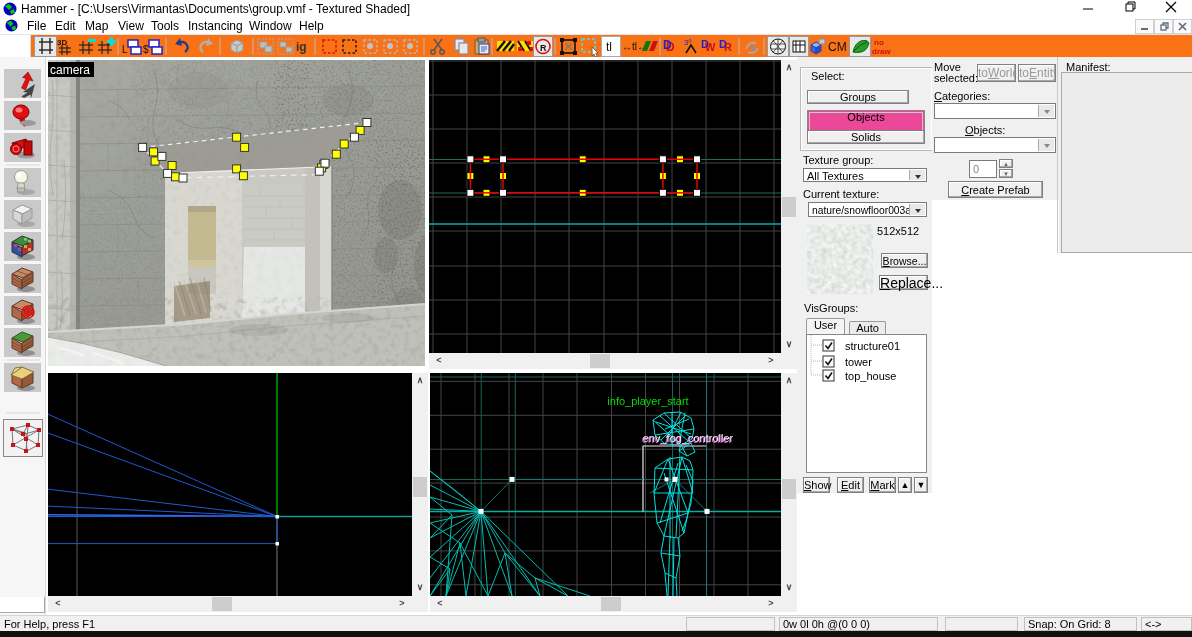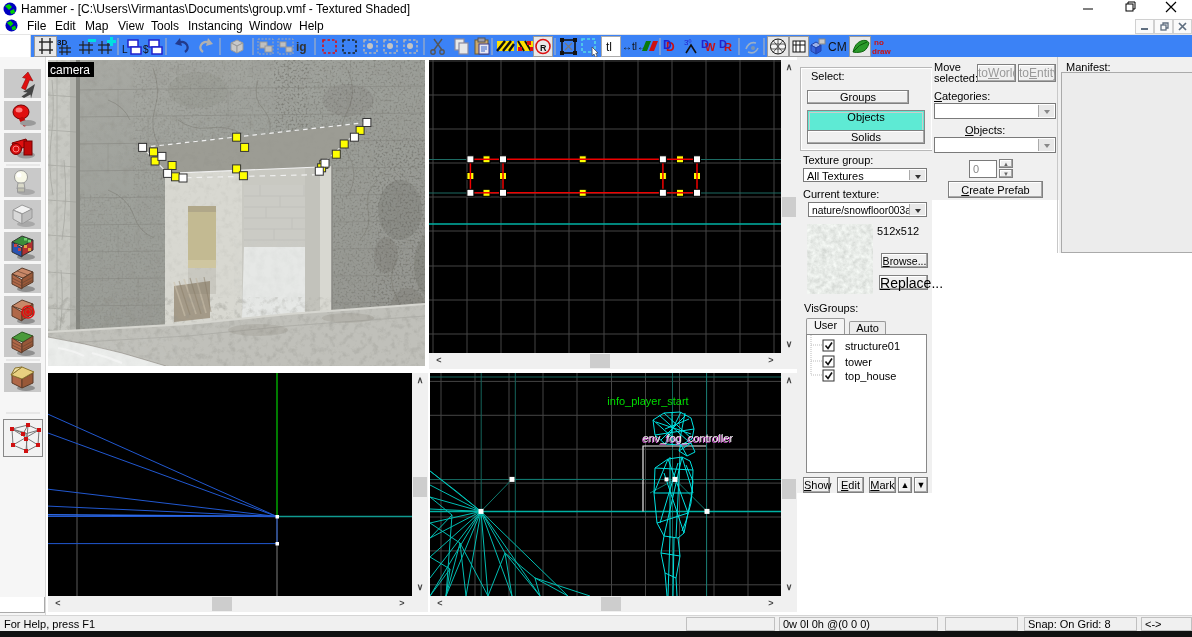--- a/index.html
+++ b/index.html
@@ -6,21 +6,21 @@
 html,body { width:1192px; height:637px; overflow:hidden; background:#000; }
 body { font-family:"Liberation Sans", sans-serif; }
 #win { position:absolute; left:0; top:0; width:1192px; height:637px; background:#fff; }
 .abs { position:absolute; }
 
 #titlebar { left:0; top:0; width:1192px; height:18px; background:#fff; color:#000; font-size:12px; }
 #titletext { left:21px; top:2px; }
 
 #menubar { left:0; top:18px; width:1192px; height:16px; background:#fff; color:#000; font-size:12px; }
 
-#toolbar { left:0; top:34px; width:1192px; height:23px; background:#3b82f6; border-top:1px solid #e5e5e5; }
+#toolbar { left:0; top:34px; width:1192px; height:23px; background:#f97316; border-top:1px solid #e5e5e5; }
 #toolbar .tbwhite { position:absolute; left:0; top:0; width:31px; height:23px; background:#fff; border-right:1px solid #d8d8d8; }
 
 #client { left:0; top:57px; width:1192px; height:558px; background:#fff; }
 
 #palette { left:0; top:0; width:46px; height:558px; background:#f6f6f6; border-right:1px solid #d8d8d8; }
 
 .vp { position:absolute; background:#000; }
 
 .sbv { position:absolute; width:16px; background:#f0f0f0; }
 .sbh { position:absolute; height:16px; background:#f0f0f0; }
@@ -859,21 +859,21 @@
         <div class="sbthumb" style="left:171px;top:1px;width:20px;height:14px;"></div>
         <div class="sbarr" style="left:333px;">&gt;</div>
       </div>
       <div class="abs" style="left:351px;top:223px;width:16px;height:16px;background:#f0f0f0;"></div>
     </div>
 
     <div class="abs" id="objectbar">
       <div class="abs" style="left:3px;top:10px;width:133px;height:84px;border:1px solid #b8b8b8;box-shadow:inset 0 0 0 1px #fff;"></div>
       <span class="lbl" style="left:12px;top:13px;background:#f0f0f0;padding:0 2px;">Select:</span>
       <div class="btn95" style="left:10px;top:33px;width:102px;height:14px;line-height:13px;">Groups</div>
-      <div class="btn95" style="left:10px;top:53px;width:118px;height:24px;line-height:13px;border:1px solid #888;box-shadow:none;outline:1px solid #ccc;outline-offset:-3px;background:#5eead4;">Objects</div>
+      <div class="btn95" style="left:10px;top:53px;width:118px;height:24px;line-height:13px;border:1px solid #888;box-shadow:none;outline:1px solid #ccc;outline-offset:-3px;background:#ec4899;">Objects</div>
       <div class="btn95" style="left:10px;top:73px;width:118px;height:14px;line-height:13px;">Solids</div>
       <span class="lbl" style="left:6px;top:97px;">Texture group:</span>
       <div class="combo" style="left:6px;top:111px;width:124px;height:14px;">
           <span class="lbl" style="left:3px;top:1px;">All Textures</span>
           <div class="ca">
             <div class="caglyph"></div>
           </div>
         </div>
       <span class="lbl" style="left:6px;top:131px;">Current texture:</span>
       <div class="combo" style="left:11px;top:145px;width:119px;height:15px;">

